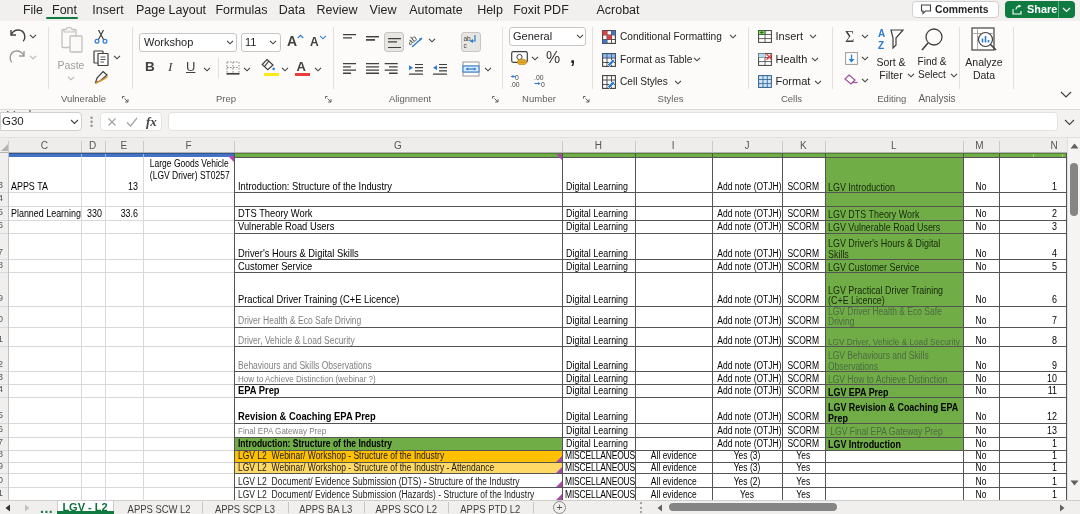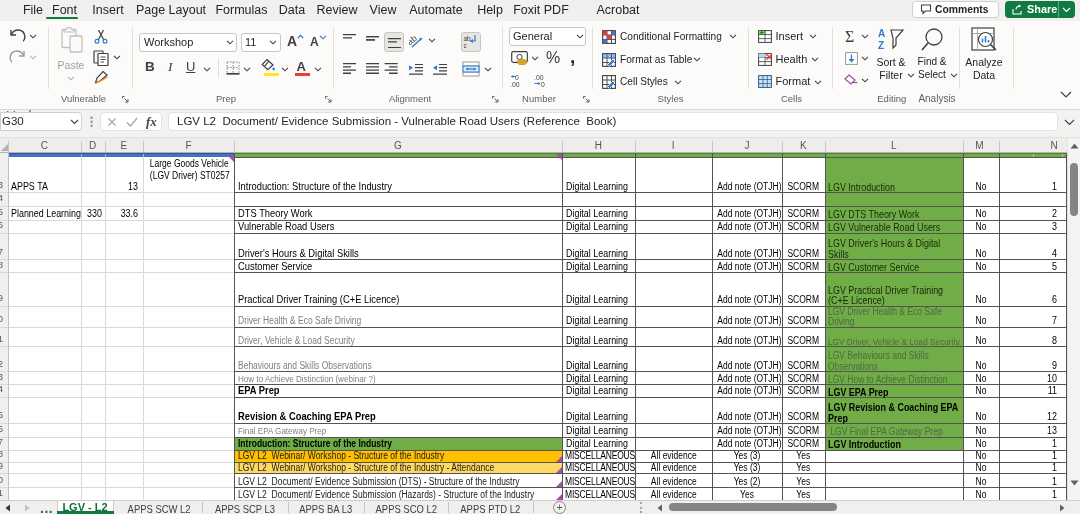--- a/index.html
+++ b/index.html
@@ -365,21 +365,20 @@
 <div style="position:absolute;left:90px;top:116px;font-size:9px;color:#9a9896;line-height:4px">•<br>•<br>•</div>
 <div style="position:absolute;left:100px;top:112px;width:62px;height:19px;background:#fff;border:1px solid #e4e2e0;border-radius:4px;box-sizing:border-box"></div>
 <svg style="position:absolute;left:107px;top:117px" width="10" height="10" viewBox="0 0 10 10">
       <path d="M1.5 1.5l7 7M8.5 1.5l-7 7" stroke="#a5a3a1" stroke-width="1.2"></path>
     </svg>
 <svg style="position:absolute;left:126px;top:117px" width="12" height="10" viewBox="0 0 12 10">
       <path d="M1 5.5L4.5 9 11 1" fill="none" stroke="#a5a3a1" stroke-width="1.2"></path>
     </svg>
 <div style="position:absolute;left:146px;top:113.5px;font-size:13px;font-style:italic;font-family:'Liberation Serif',serif;font-weight:bold;color:#444">fx</div>
 <div style="position:absolute;left:168px;top:112px;width:890px;height:19px;background:#fff;border:1px solid #e4e2e0;border-radius:4px;box-sizing:border-box"></div>
-<div style="position:absolute;left:177px;top:115px;font-size:11.5px;color:#242424;white-space:pre">LGV L2  Document/ Evidence Submission - Vulnerable Road Users (Reference  Book)</div>
 <svg style="position:absolute;left:1064px;top:119px" width="11" height="7" viewBox="0 0 11 7">
       <path d="M1 1l4.5 4.5L10 1" fill="none" stroke="#404040" stroke-width="1.1"></path>
     </svg>
 <div style="position:absolute;left:8px;top:140px;width:72.5px;text-align:center;font-size:10px;color:#555">C</div>
 <div style="position:absolute;left:80.5px;top:140px;width:24.0px;text-align:center;font-size:10px;color:#555">D</div>
 <div style="position:absolute;left:104.5px;top:140px;width:38.5px;text-align:center;font-size:10px;color:#555">E</div>
 <div style="position:absolute;left:143px;top:140px;width:91px;text-align:center;font-size:10px;color:#555">F</div>
 <div style="position:absolute;left:234px;top:140px;width:328px;text-align:center;font-size:10px;color:#555">G</div>
 <div style="position:absolute;left:562px;top:140px;width:72.5px;text-align:center;font-size:10px;color:#555">H</div>
 <div style="position:absolute;left:634.5px;top:140px;width:77.5px;text-align:center;font-size:10px;color:#555">I</div>

